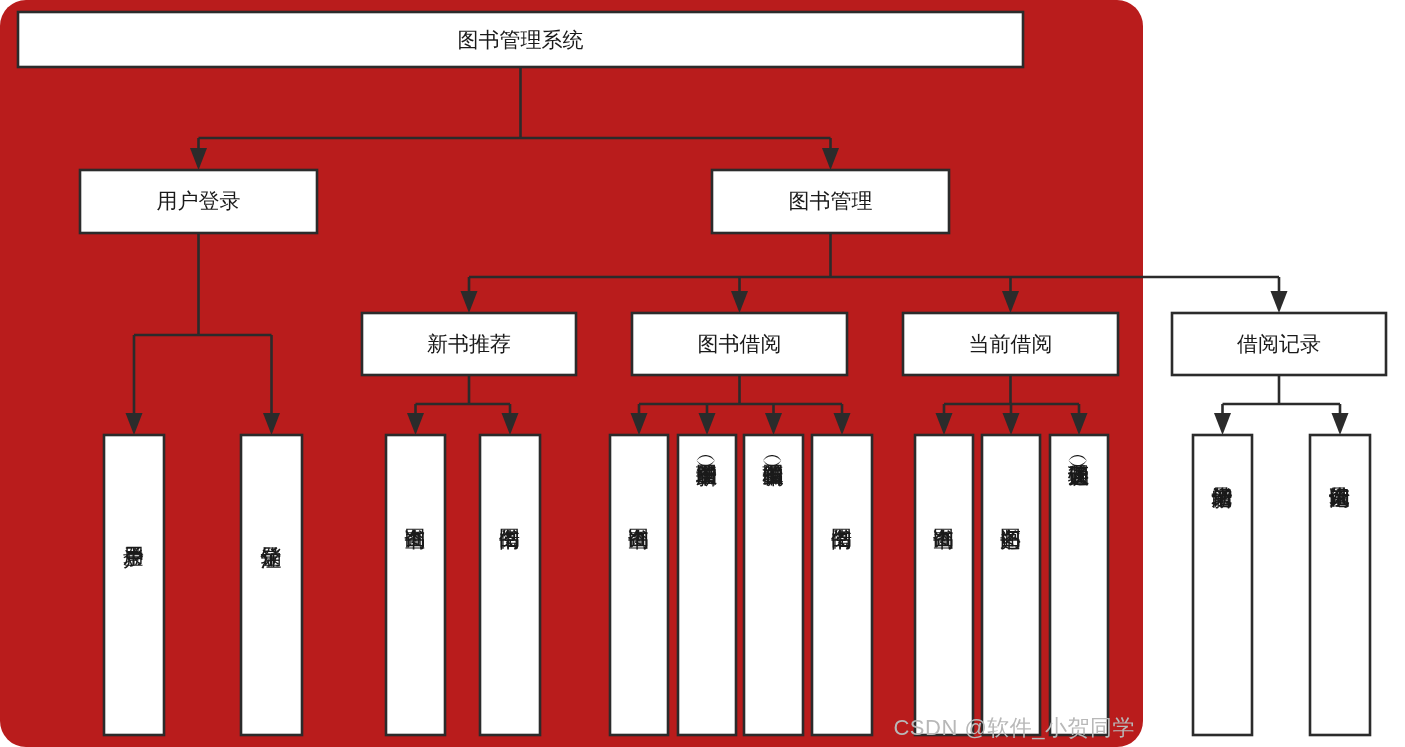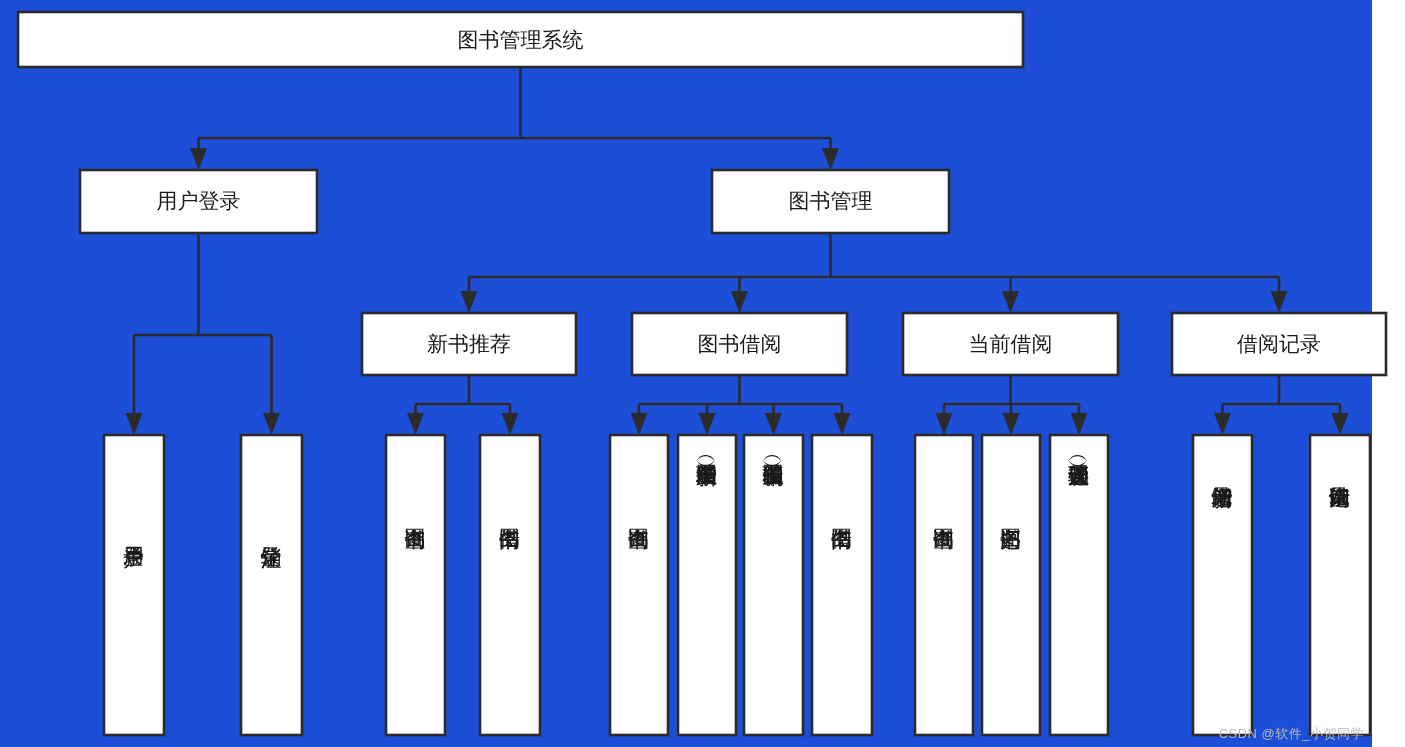--- a/index.html
+++ b/index.html
@@ -8,23 +8,24 @@
     background: #ffffff;
   }
   body {
     width: 1405px;
     height: 747px;
     font-family: "Liberation Sans", "DejaVu Sans", sans-serif;
     overflow: hidden;
   }
   #diagram-root {
     position: relative;
-    width: 1372px;
+    width: 1143px;
     height: 747px;
-    background: #1d4ed8;
+    background: #b91c1c;
+    border-radius: 26px;
   }
   svg.tree-svg {
     position: absolute;
     left: 0;
     top: 0;
     width: 1405px;
     height: 747px;
     display: block;
   }
   .node-box {
@@ -52,21 +53,21 @@
   }
   .arrow-head {
     fill: #2b2b2b;
     stroke: none;
   }
   .watermark {
     position: absolute;
     right: 8px;
     bottom: 4px;
     font-family: "Liberation Sans", "DejaVu Sans", sans-serif;
-    font-size: 13px;
+    font-size: 22px;
     color: #b8b8b8;
     white-space: nowrap;
     letter-spacing: 0.5px;
     user-select: none;
   }
 </style>
 </head>
 <body>
 
 <div id="diagram-root">

